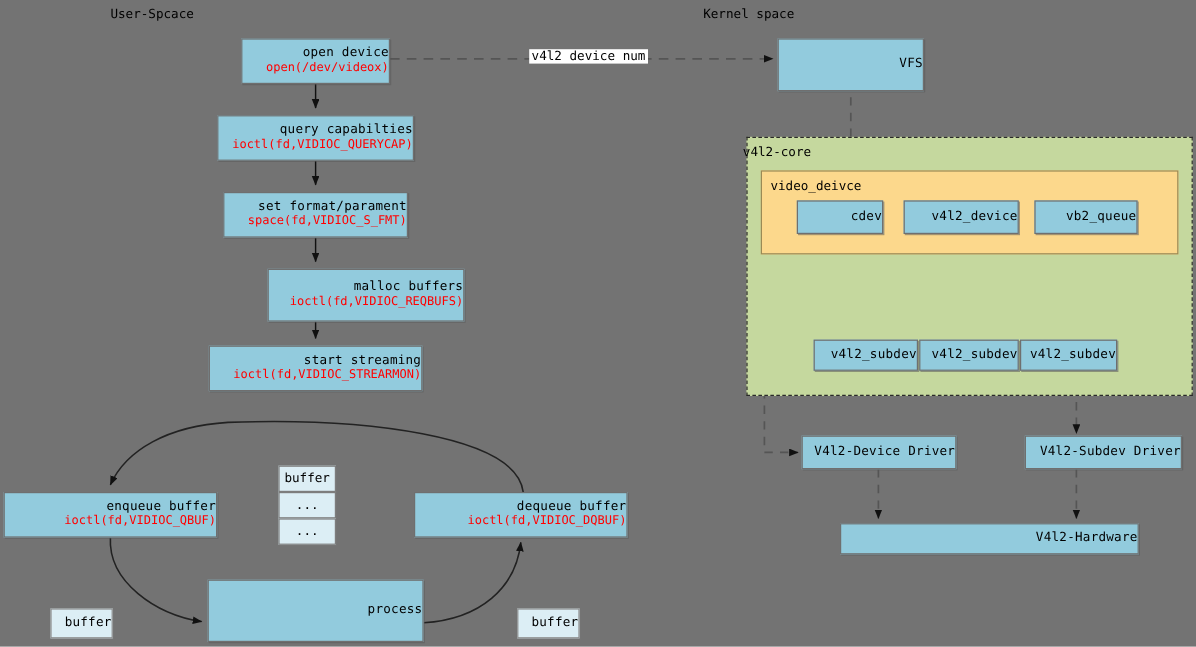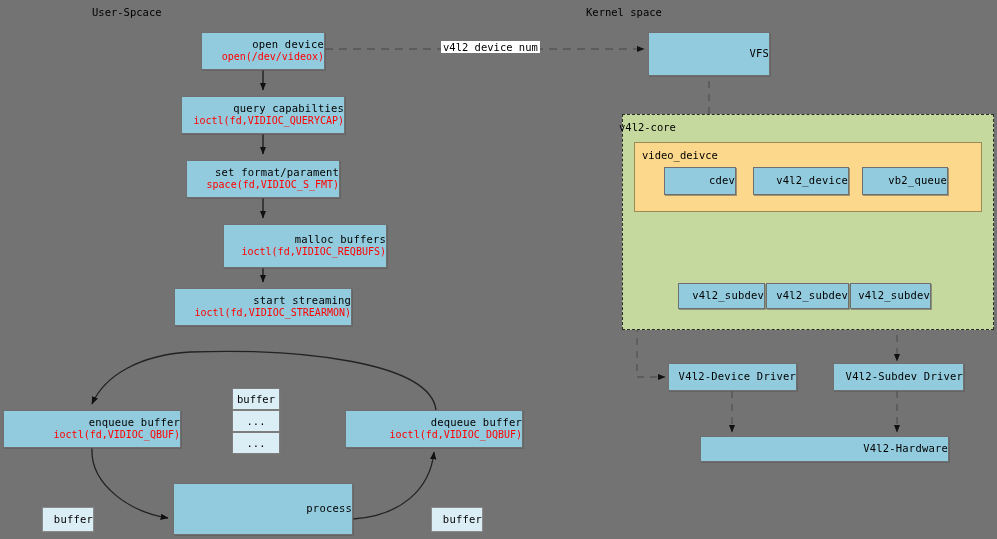--- a/index.html
+++ b/index.html
@@ -238,21 +238,21 @@
     <div class="line1">v4l2_subdev</div>
   </div>
   <div class="node blue" style="left:850px; top:283px; width:81px; height:26px;">
     <div class="line1">v4l2_subdev</div>
   </div>
 
   <div class="node blue" style="left:668px; top:363px; width:129px; height:28px;">
     <div class="line1">V4l2-Device Driver</div>
   </div>
 
-  <div class="node blue" style="left:833px; top:363px; width:131px; height:28px;">
+  <div class="node blue" style="left:854px; top:363px; width:131px; height:28px;">
     <div class="line1">V4l2-Subdev Driver</div>
   </div>
 
   <div class="node blue" style="left:700px; top:436px; width:249px; height:26px;">
     <div class="line1">V4l2-Hardware</div>
   </div>
 
 </div>
 
 </body></html>

